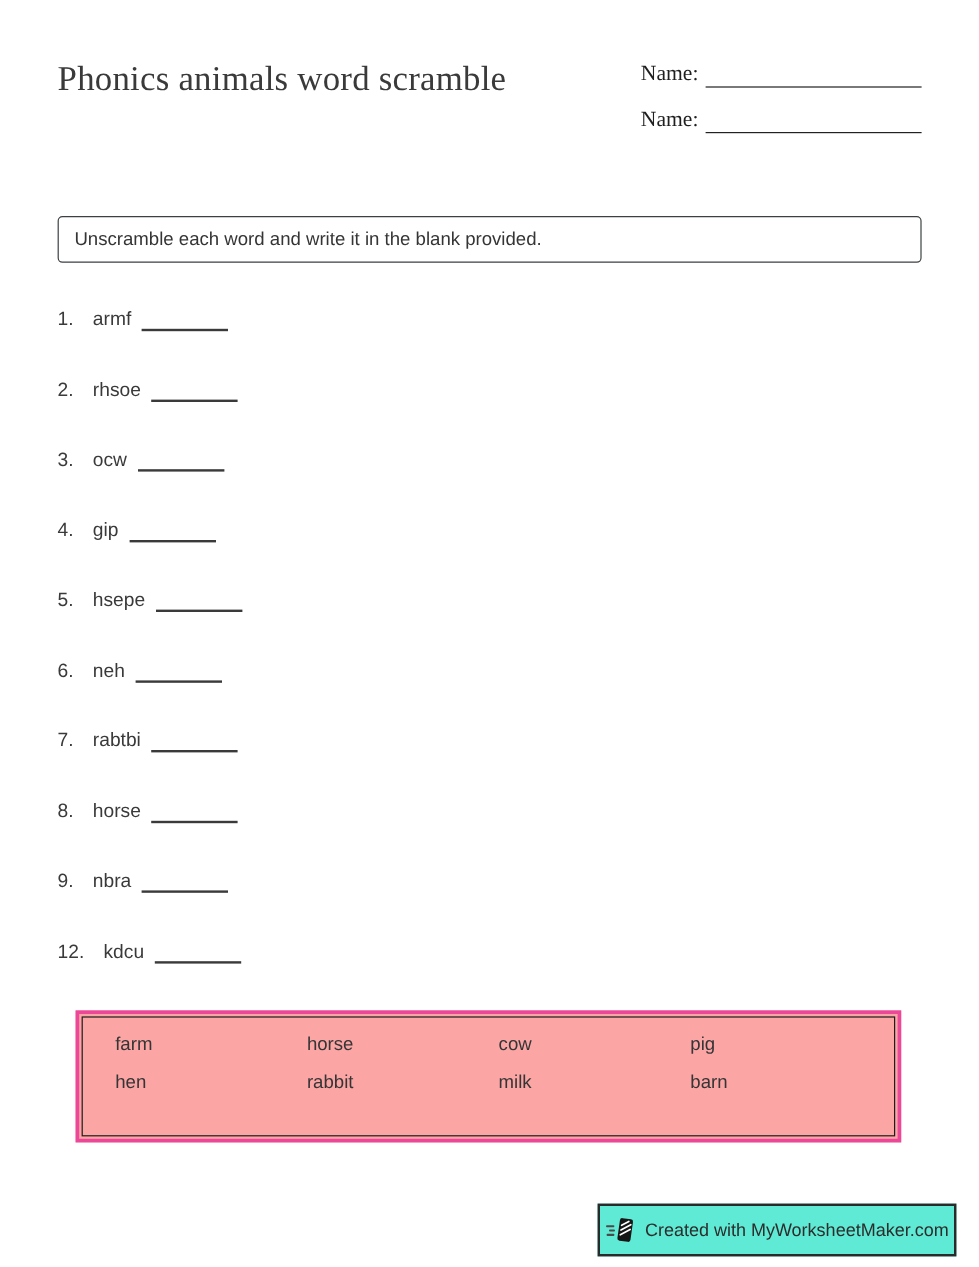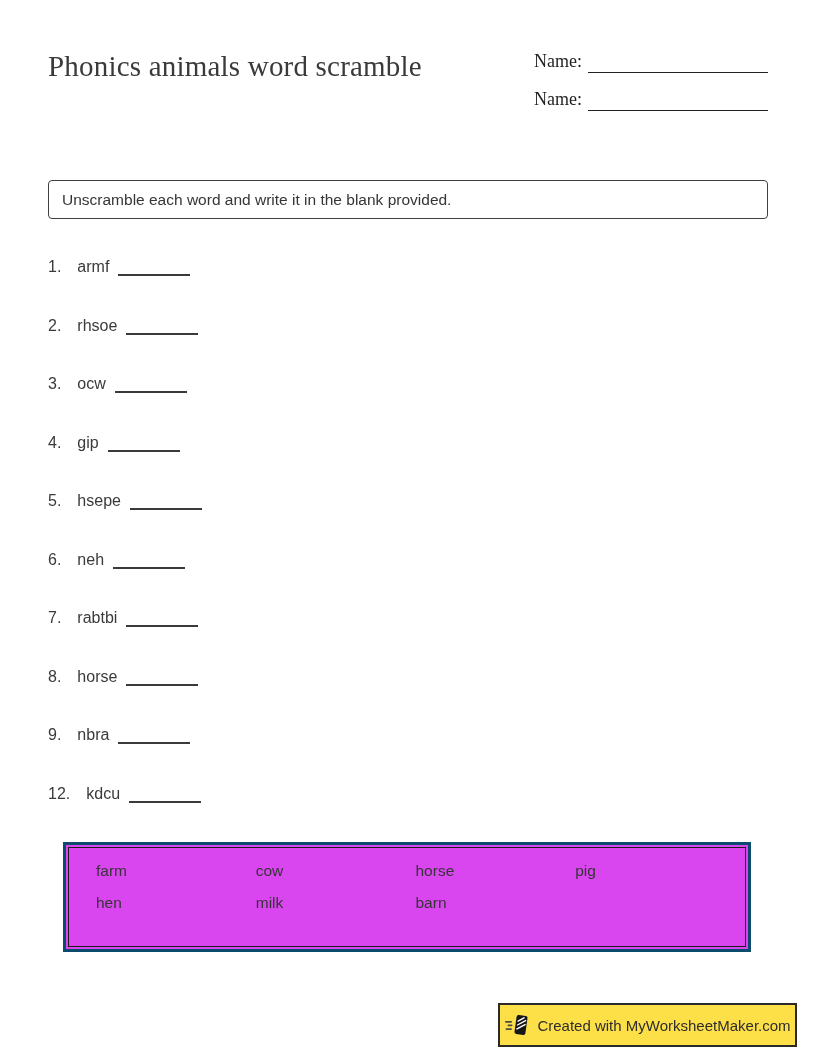--- a/index.html
+++ b/index.html
@@ -84,23 +84,23 @@
     margin-left: 9px;
     border-bottom: 2px solid #3a3a3a;
   }
   .word-bank-outer {
     position: absolute;
     left: 63px;
     top: 842px;
     width: 688px;
     height: 110px;
     box-sizing: border-box;
-    border: 3px solid #0c4a6e;
+    border: 3px solid #ec4899;
     padding: 2px;
-    background: #d946ef;
+    background: #fca5a5;
   }
   .word-bank-inner {
     box-sizing: border-box;
     width: 100%;
     height: 100%;
     border: 1.5px solid #1c1c1c;
     display: grid;
     grid-template-columns: repeat(4, 1fr);
     grid-auto-rows: 32px;
     padding: 7px 10px 0 27px;
@@ -118,21 +118,21 @@
     width: 299px;
     height: 44px;
     box-sizing: border-box;
     border: 2px solid #2a2a2a;
     display: flex;
     align-items: center;
     justify-content: center;
     gap: 7px;
     font-size: 15px;
     color: #2d2d2d;
-    background: #fde047;
+    background: #5eead4;
   }
   .credit-icon { display: flex; align-items: center; }
 </style>
 </head>
 <body>
 
 <div class="page">
 
   <h1 class="title">Phonics animals word scramble</h1>
 
@@ -200,24 +200,25 @@
       <li class="q-row">
         <span class="q-num">12.</span>
         <span class="q-word">kdcu</span>
         <span class="q-blank"></span>
       </li>
     </ol>
 
   <div class="word-bank-outer">
     <div class="word-bank-inner" id="word-bank-grid">
         <span class="wb-word">farm</span>
+        <span class="wb-word">horse</span>
         <span class="wb-word">cow</span>
-        <span class="wb-word">horse</span>
         <span class="wb-word">pig</span>
         <span class="wb-word">hen</span>
+        <span class="wb-word">rabbit</span>
         <span class="wb-word">milk</span>
         <span class="wb-word">barn</span>
       </div>
   </div>
 
   <div class="footer-credit">
     <span class="credit-icon">
       <svg width="26" height="26" viewBox="0 0 26 26" aria-hidden="true">
         <rect x="1" y="9" width="7" height="1.7" rx="0.8" fill="#4a4a4a"></rect>
         <rect x="3.5" y="12.6" width="5" height="1.7" rx="0.8" fill="#4a4a4a"></rect>

